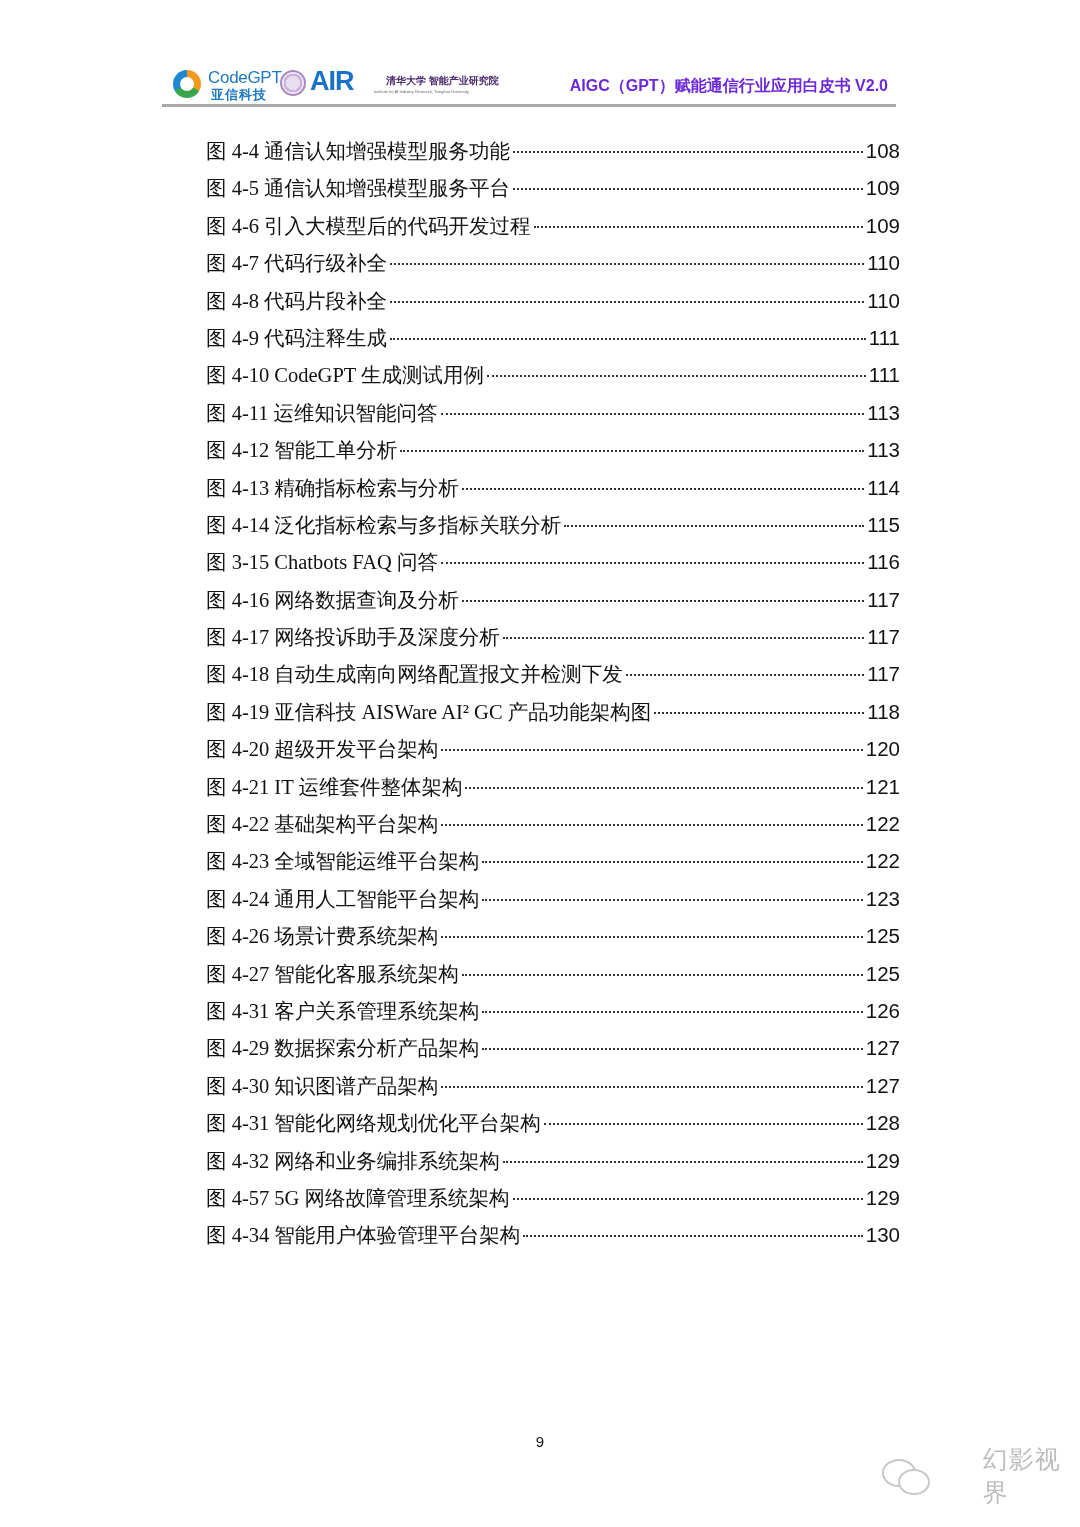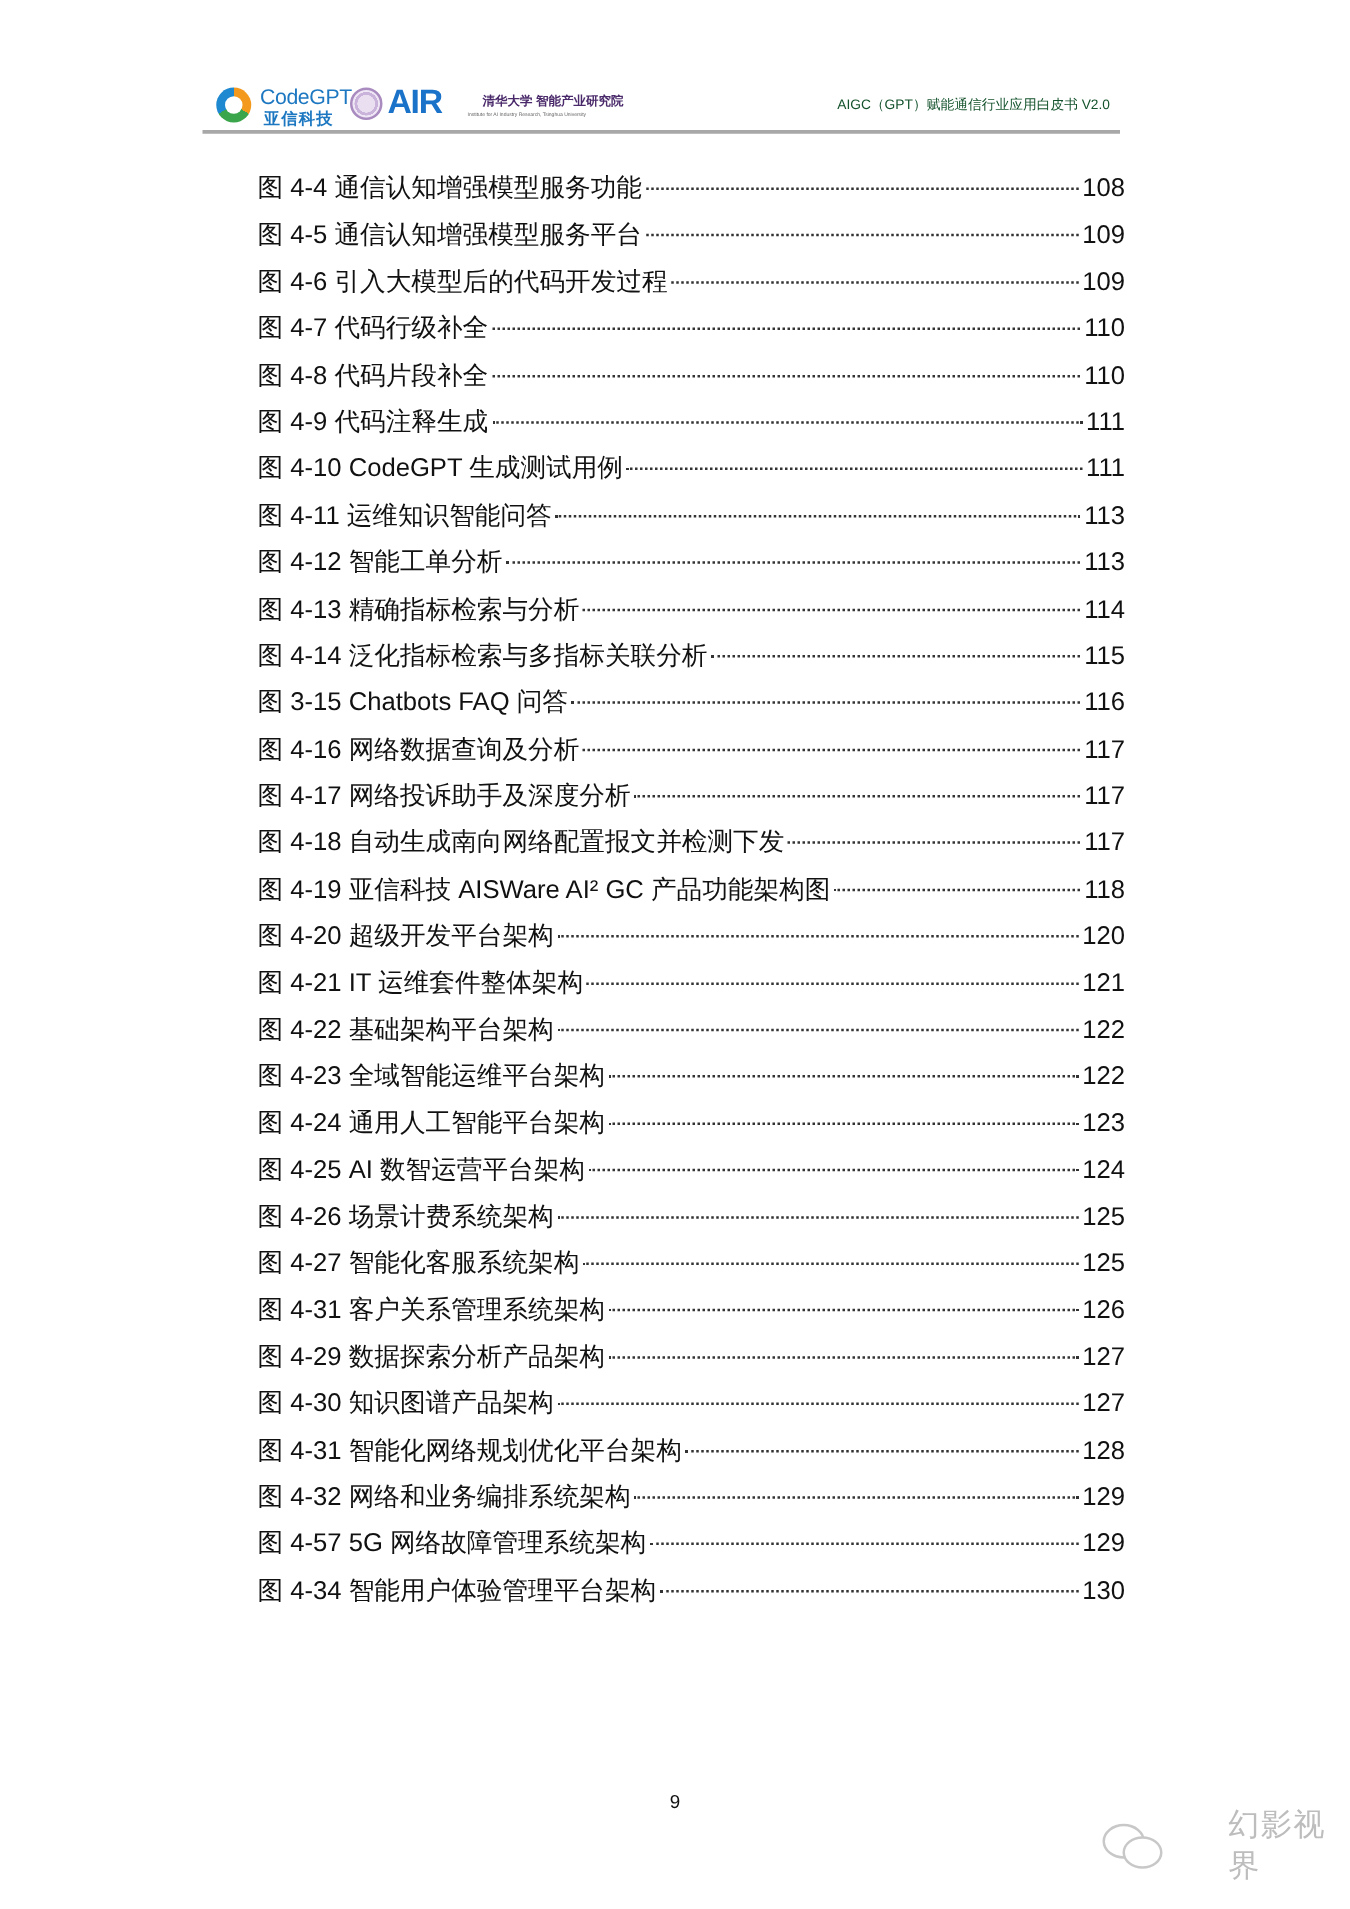--- a/index.html
+++ b/index.html
@@ -9,26 +9,26 @@
   .logo-ring { position: absolute; left: 11px; top: 8px; width: 28px; height: 28px; border-radius: 50%;
                background: conic-gradient(#f39a1e 0 120deg, #3aa54a 120deg 240deg, #1e88d0 240deg 360deg); }
   .logo-ring::after { content: ""; position: absolute; left: 7px; top: 7px; width: 14px; height: 14px; border-radius: 50%; background: #fff; }
   .asia-en { position: absolute; left: 46px; top: 6px; font-size: 17px; color: #1d78c1; letter-spacing: -0.3px; }
   .asia-cn { position: absolute; left: 49px; top: 24px; font-size: 13px; color: #1d78c1; font-weight: bold; letter-spacing: 1px; }
   .seal { position: absolute; left: 118px; top: 8px; width: 26px; height: 26px; border-radius: 50%;
           border: 2px solid #a98bc0; background: radial-gradient(circle, #e9dff1 0 45%, #c9b3da 46% 60%, #efe7f5 61%); box-sizing: border-box; }
   .air { position: absolute; left: 148px; top: 4px; font-size: 27px; font-weight: bold; color: #1a73c9; letter-spacing: -1px; }
   .tsinghua { position: absolute; left: 224px; top: 12px; font-size: 10px; color: #4a2a6a; font-weight: bold; }
   .tsinghua-sub { position: absolute; left: 212px; top: 27px; font-size: 4px; color: #666; }
-  .doc-title { position: absolute; right: 8px; top: 14px; font-size: 11px; color: #14532d; }
+  .doc-title { position: absolute; right: 8px; top: 14px; font-size: 16px; color: #6d28d9; font-weight: bold; }
   .header-rule { position: absolute; left: 162px; top: 104px; width: 734px; height: 3px; background: #a8a8a8; }
 
   .toc { position: absolute; left: 206px; top: 132px; width: 694px; }
   .toc-row { display: flex; align-items: baseline; height: 37.4px; font-size: 20.5px; line-height: 37.4px; white-space: nowrap; }
-  .toc-label { flex: 0 0 auto; }
+  .toc-label { flex: 0 0 auto; font-family: Liberation Serif, serif; }
   .toc-leader { flex: 1 1 auto; margin: 0 3px; border-bottom: 2px dotted #333; position: relative; top: -5px; height: 0; }
   .toc-page { flex: 0 0 auto; }
 
   .page-number { position: absolute; left: 0; width: 1080px; top: 1433px; text-align: center; font-size: 15px; color: #111; }
 
   .watermark { position: absolute; left: 880px; top: 1456px; height: 40px; display: flex; align-items: center; gap: 48px; }
   .wm-icon { position: relative; width: 52px; height: 38px; margin-right: 6px; }
   .bubble { position: absolute; border: 2px solid #c8c8c8; border-radius: 50%; background: #fff; }
   .b1 { left: 2px; top: 2px; width: 30px; height: 24px; }
   .b2 { left: 18px; top: 12px; width: 28px; height: 22px; }
@@ -149,25 +149,20 @@
       <span class="toc-label">图 4-23 全域智能运维平台架构</span>
       <span class="toc-leader"></span>
       <span class="toc-page">122</span>
     </div>
     <div class="toc-row">
       <span class="toc-label">图 4-24 通用人工智能平台架构</span>
       <span class="toc-leader"></span>
       <span class="toc-page">123</span>
     </div>
     <div class="toc-row">
-      <span class="toc-label">图 4-25 AI 数智运营平台架构</span>
-      <span class="toc-leader"></span>
-      <span class="toc-page">124</span>
-    </div>
-    <div class="toc-row">
       <span class="toc-label">图 4-26 场景计费系统架构</span>
       <span class="toc-leader"></span>
       <span class="toc-page">125</span>
     </div>
     <div class="toc-row">
       <span class="toc-label">图 4-27 智能化客服系统架构</span>
       <span class="toc-leader"></span>
       <span class="toc-page">125</span>
     </div>
     <div class="toc-row">

